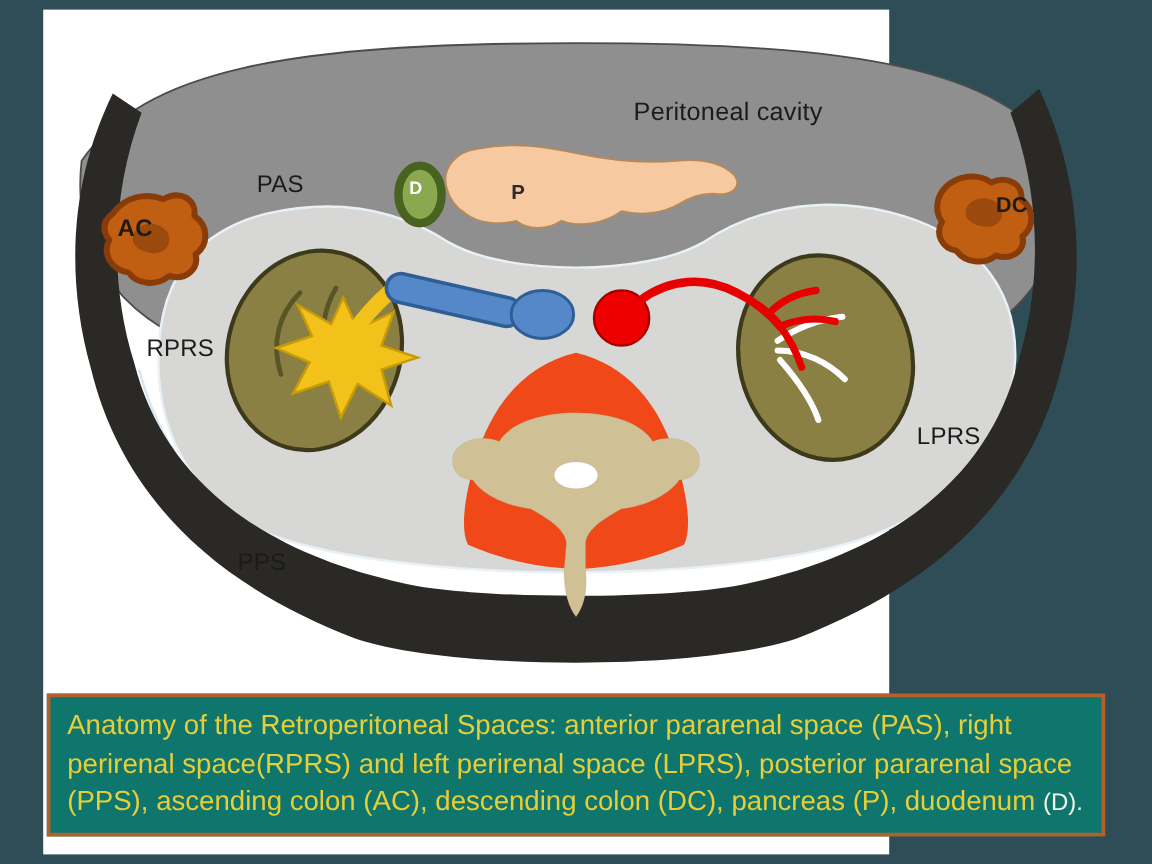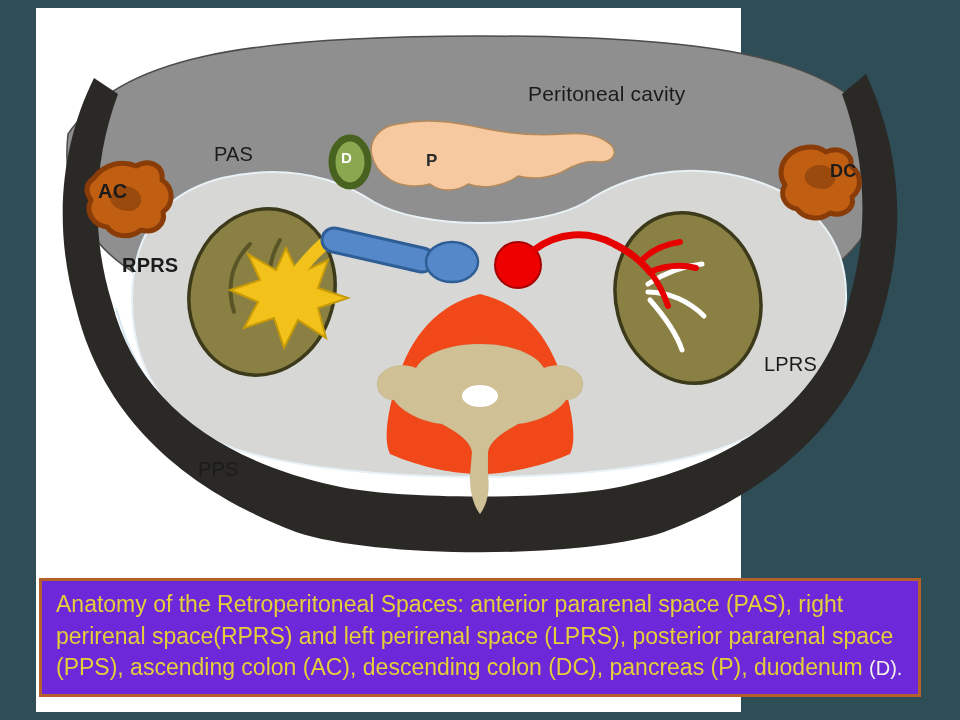--- a/index.html
+++ b/index.html
@@ -16,26 +16,26 @@
   .lbl{
     position:absolute;font-size:20px;color:#1b1b1b;
     letter-spacing:.2px;white-space:nowrap;user-select:none;
   }
   #lbl-cavity{left:492px;top:74px;font-size:21px;}
   #lbl-pas{left:178px;top:135px;}
   #lbl-ac{left:62px;top:172px;font-size:20px;font-weight:600;}
   #lbl-d{left:305px;top:141px;font-size:15px;color:#ffffff;font-weight:700;}
   #lbl-p{left:390px;top:143px;font-size:17px;color:#2b2b2b;font-weight:600;}
   #lbl-dc{left:754px;top:153px;font-size:18px;font-weight:600;margin-left:40px;}
-  #lbl-rprs{left:86px;top:246px;font-weight:bold;}
+  #lbl-rprs{left:86px;top:272px;}
   #lbl-lprs{left:728px;top:345px;}
   #lbl-pps{left:162px;top:450px;}
   .caption{
     position:absolute;left:3px;top:570px;width:848px;
-    border:3px solid #b4602a;background:#6d28d9;
+    border:3px solid #b4602a;background:#0f766e;
     color:#e6ce3a;font-size:23px;line-height:1.38;
     padding:8px 14px 10px 14px;
   }
   .caption .suffix{color:#f2f2e6;font-size:20px;}
 </style>
 </head>
 <body>
 
 <div class="slide">
 

